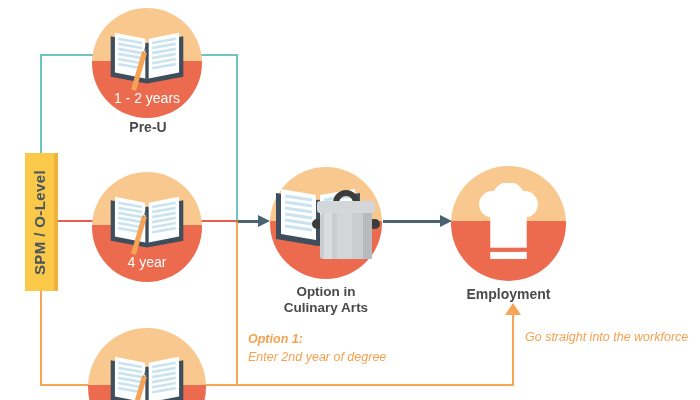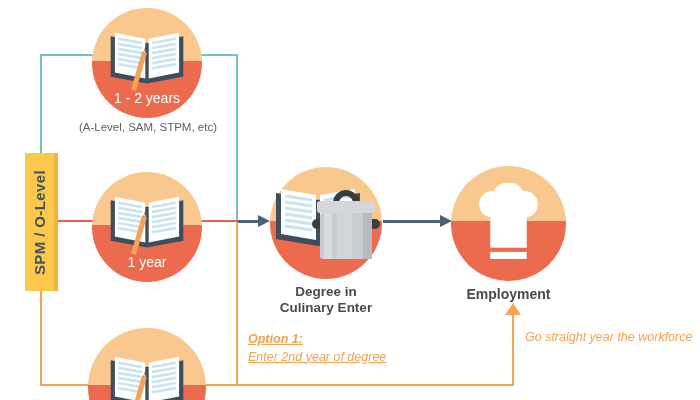--- a/index.html
+++ b/index.html
@@ -67,21 +67,21 @@
   .subtitle { font-size:11.5px; color:#5F5F5F; margin-top:2px; }
   .l-preu       { left:67px;  top:119px; width:162px; }
   .l-foundation { left:67px;  top:289px; width:160px; }
   .l-degree     { left:266px; top:284px; width:120px; }
   .l-degree .title { font-size:13.5px; }
   .l-employment { left:450px; top:286px; width:117px; }
 
   .option { position:absolute; color:#F5A150; font-style:italic;
     font-size:12.5px; line-height:1.4; z-index:2; }
   .option .opt-label { font-weight:bold; }
-  .opt-1 { left:248px; top:331px;text-decoration:underline; }
+  .opt-1 { left:248px; top:331px; }
   .opt-2 { left:525px; top:329px; }
 </style>
 </head>
 <body>
 
 <div class="canvas">
 
   <div class="line teal t-v1"></div>
   <div class="line teal t-h"></div>
   <div class="line teal t-v2"></div>
@@ -149,21 +149,21 @@
             <line x1="51" y1="38" x2="79" y2="33"></line>
           <line x1="51" y1="44" x2="79" y2="39"></line>
             <line x1="51" y1="50" x2="79" y2="45"></line>
         </g>
         <g>
           <line x1="29" y1="76" x2="42" y2="31" stroke="#F5A455" stroke-width="6"></line>
           <polygon points="40,33 45,24 44,22" fill="#3E4E5C"></polygon>
         </g>
       </svg>
     </div>
-    <div class="duration">1 year</div>
+    <div class="duration">4 year</div>
   </div>
 
   <div class="circle c-degree">
     <div class="icon-wrap" style="left:4px; top:16px;">
       <svg width="106" height="78" viewBox="0 0 106 78">
         <g>
           <polygon points="2,10 2,56 44,63 86,56 86,10 44,17" fill="#3E4E5C"></polygon>
           <polygon points="7,6 7,51 42,57 42,12" fill="#FDFEFE"></polygon>
           <polygon points="81,6 81,51 46,57 46,12" fill="#FDFEFE"></polygon>
           <g stroke="#CBE3EF" stroke-width="3.2">
@@ -229,35 +229,35 @@
         </g>
         <g>
           <line x1="29" y1="76" x2="42" y2="31" stroke="#F5A455" stroke-width="6"></line>
           <polygon points="40,33 45,24 44,22" fill="#3E4E5C"></polygon>
         </g>
       </svg>
     </div>
   </div>
 
   <div class="node-label l-preu">
-    <div class="subtitle">(A-Level, SAM, STPM, etc)</div>
+    <div class="title">Pre-U</div>
   </div>
 
 
   <div class="node-label l-degree">
-    <div class="title">Degree in</div>
-    <div class="title">Culinary Enter</div>
+    <div class="title">Option in</div>
+    <div class="title">Culinary Arts</div>
   </div>
 
   <div class="node-label l-employment">
     <div class="title" style="font-weight:600;">Employment</div>
   </div>
 
   <div class="option opt-1">
     <div class="opt-label">Option 1:</div>
     <div>Enter 2nd year of degree</div>
   </div>
 
   <div class="option opt-2">
-    <div>Go straight year the workforce</div>
+    <div>Go straight into the workforce</div>
   </div>
 
 </div>
 
 </body></html>

